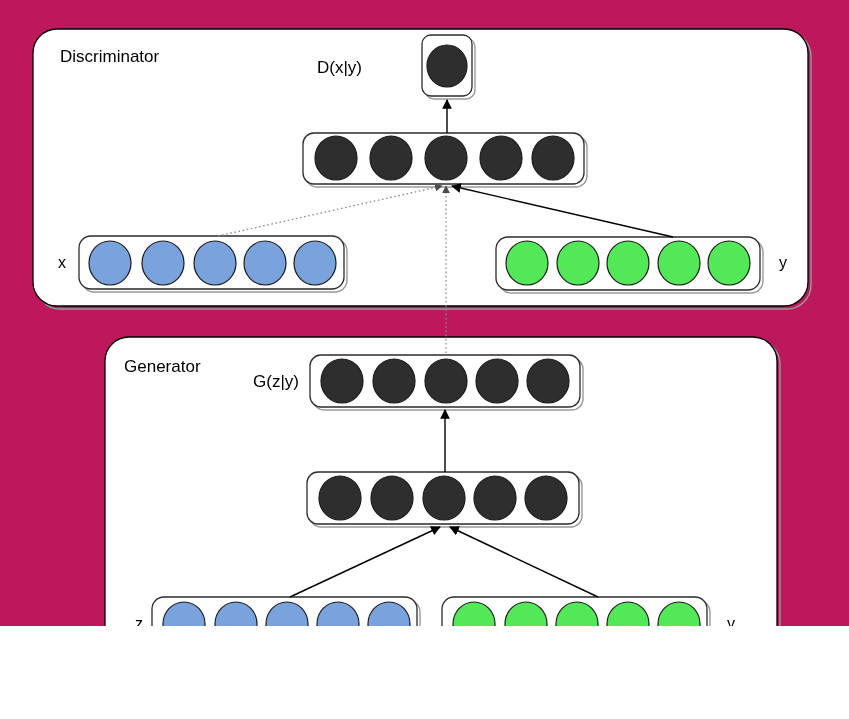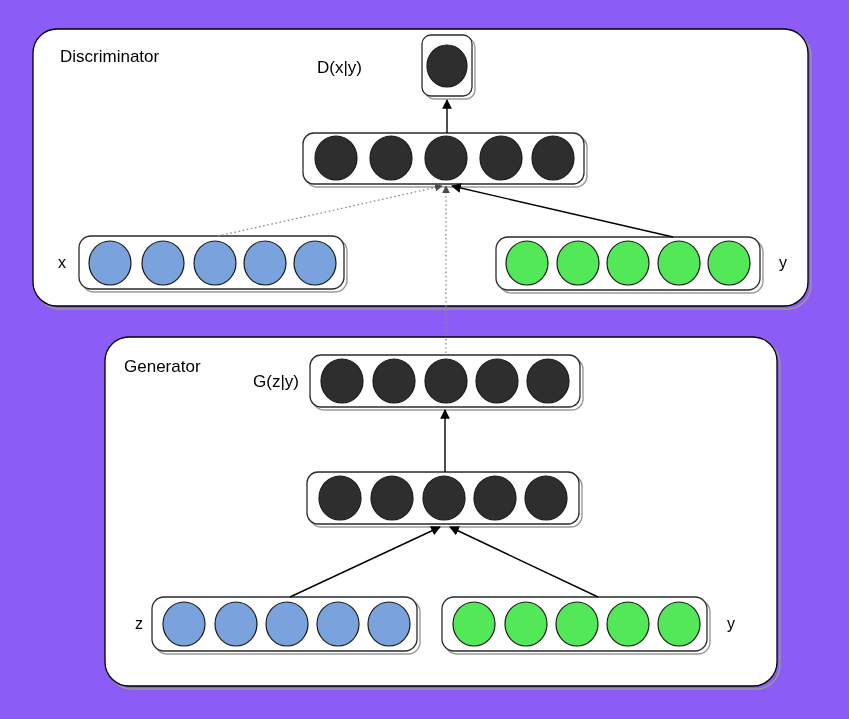--- a/index.html
+++ b/index.html
@@ -3,22 +3,22 @@
 <meta charset="utf-8">
 <style>
   html, body {
     margin: 0;
     padding: 0;
     background: #ffffff;
   }
   #canvas {
     position: relative;
     width: 849px;
-    height: 719px;
-    background: #8b5cf6;
+    height: 626px;
+    background: #be185d;
     font-family: "Liberation Sans", sans-serif;
     overflow: hidden;
   }
   #diagram-svg {
     position: absolute;
     left: 0;
     top: 0;
     width: 849px;
     height: 719px;
   }

